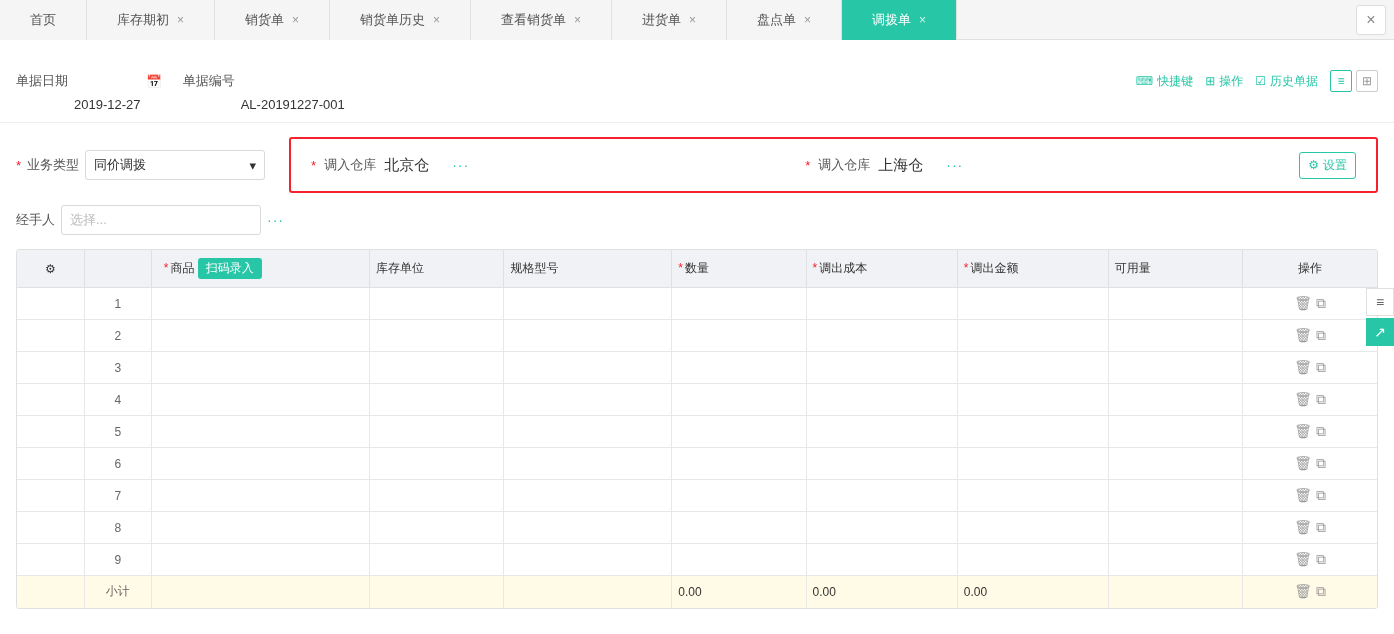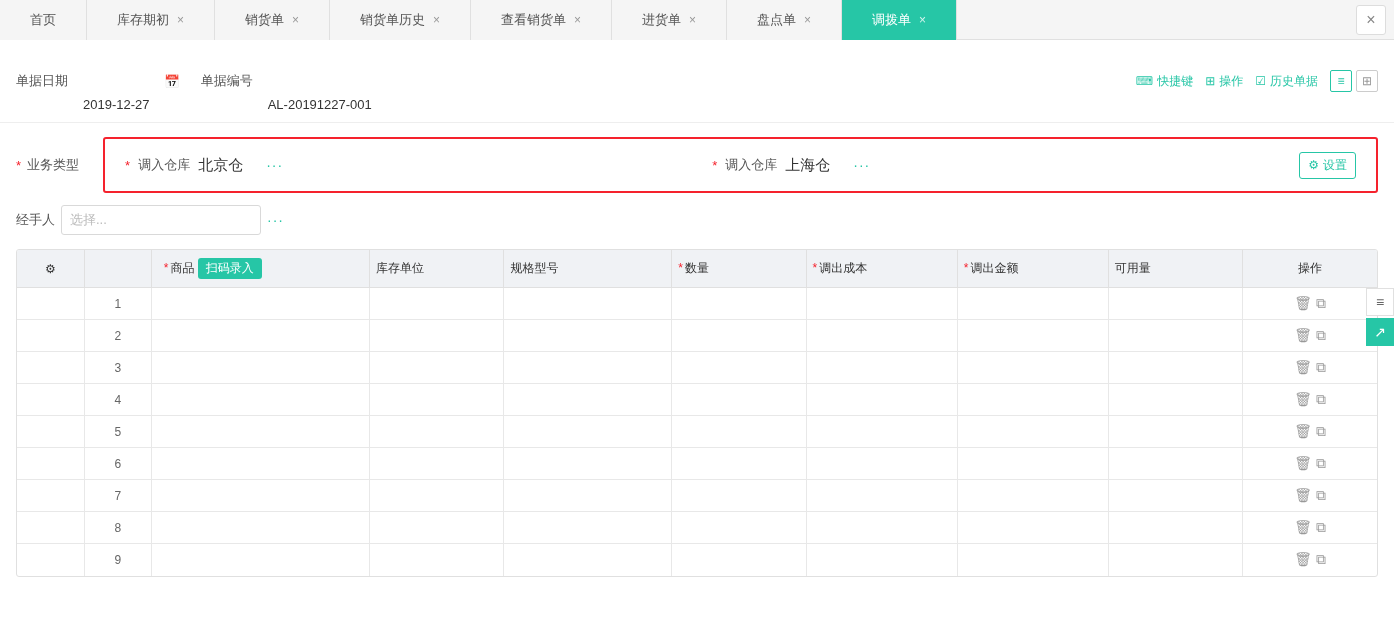--- a/index.html
+++ b/index.html
@@ -81,21 +81,21 @@
       margin-left: auto;
       display: flex;
       align-items: center;
       gap: 12px;
       color: #26c6a6;
       font-size: 12px;
     }
     .field-group {
       display: flex;
       align-items: center;
-      gap: 15px;
+      gap: 6px;
     }
     .field-label {
       color: #555;
       white-space: nowrap;
     }
     .field-value {
       color: #333;
       font-weight: 500;
       margin-top: 47px;
     }
@@ -376,20 +376,24 @@
     </div>
   </div>
 </div>
 
 <div class="form-body">
   <div class="form-row">
 
     <div class="form-field">
       <span class="required-star">*</span>
       <span class="field-label">业务类型</span>
+      <div class="field-select" style="min-width:180px;">
+        <span>同价调拨</span>
+        <span>▾</span>
+      </div>
     </div>
 
     <div class="warehouse-box">
 
       <div class="warehouse-field">
         <span class="required-star">*</span>
         <span class="field-label">调入仓库</span>
         <span class="warehouse-name">北京仓</span>
         <span class="dots-btn">···</span>
       </div>
@@ -548,20 +552,32 @@
           <td class="col-no">9</td>
           <td class="col-product"></td>
           <td class="col-unit"></td>
           <td class="col-spec"></td>
           <td class="col-qty"></td>
           <td class="col-cost"></td>
           <td class="col-amount"></td>
           <td class="col-avail"></td>
           <td class="col-ops" style="text-align: center;"><span class="action-icon">🗑</span><span class="action-icon">⧉</span></td>
         </tr>
+        <tr class="subtotal-row">
+          <td class="col-gear gear-icon-cell"></td>
+          <td class="col-no" style="font-weight: 500;">小计</td>
+          <td class="col-product"></td>
+          <td class="col-unit"></td>
+          <td class="col-spec"></td>
+          <td class="col-qty" style="color: rgb(51, 51, 51);">0.00</td>
+          <td class="col-cost">0.00</td>
+          <td class="col-amount">0.00</td>
+          <td class="col-avail"></td>
+          <td class="col-ops" style="text-align: center;"><span class="action-icon">🗑</span><span class="action-icon">⧉</span></td>
+        </tr>
       </tbody>
   </table>
 </div>
 
 <div class="right-panel">
   <div class="right-panel-btn">
     <span>≡</span>
   </div>
   <div class="right-panel-btn green">
     <span>↗</span>

